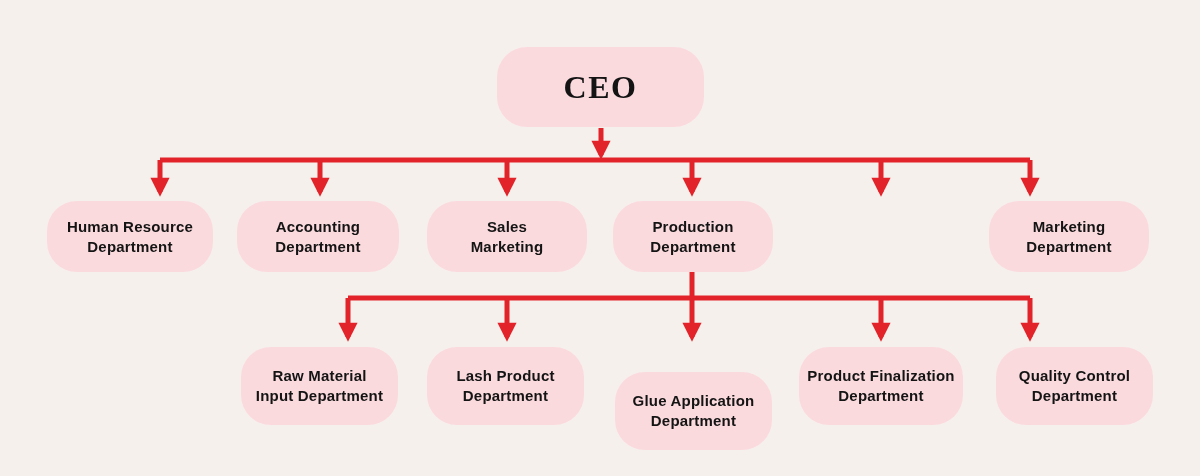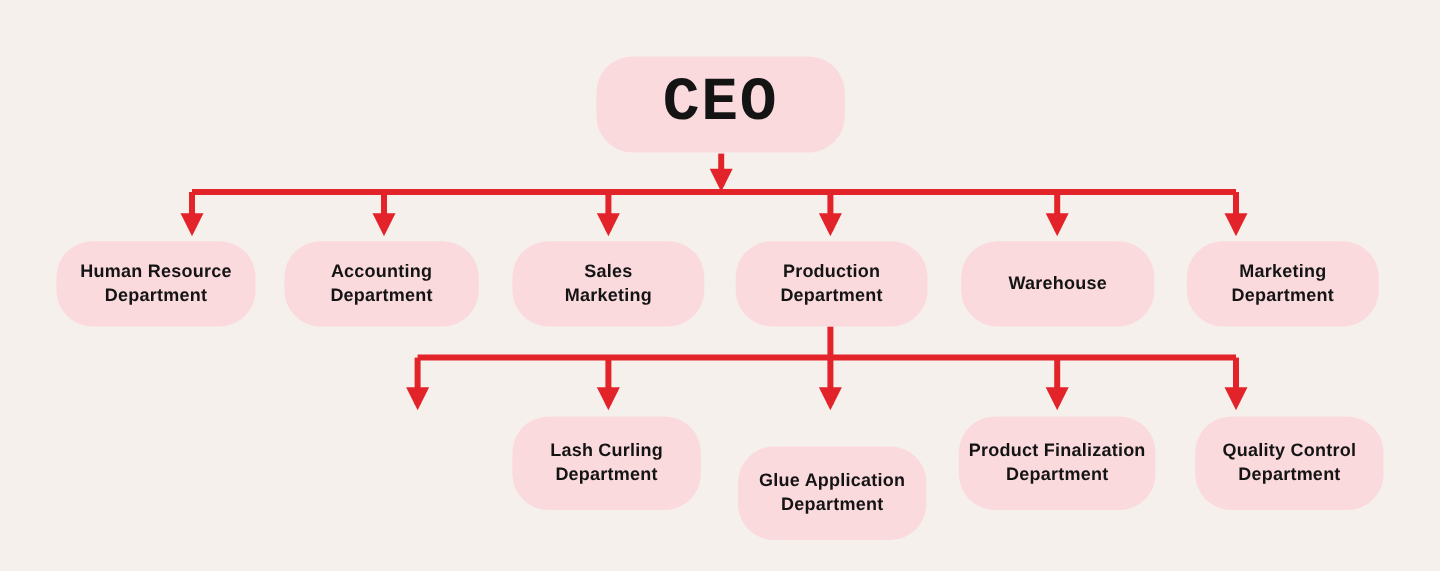--- a/index.html
+++ b/index.html
@@ -37,23 +37,23 @@
   .node-label{
     font-weight:700;
     font-size:15px;
     line-height:1.32;
     color:var(--text);
     white-space:pre-line;
     letter-spacing:.2px;
     padding:0 4px;
   }
   .ceo-label{
-    font-family:Liberation Mono, monospace;
+    font-family:Liberation Serif, serif;
     font-weight:700;
-    font-size:51px;
+    font-size:32px;
     letter-spacing:1.5px;
     white-space:nowrap;
   }
 </style>
 </head>
 <body>
 
 <div class="canvas">
 
   <svg class="connectors" viewBox="0 0 1200 476" xmlns="http://www.w3.org/2000/svg" aria-hidden="true">
@@ -99,30 +99,31 @@
 Department</span>
   </div>
   <div class="node" style="left:427px;top:201px;width:160px;height:71px;">
     <span class="node-label">Sales
 Marketing</span>
   </div>
   <div class="node" style="left:613px;top:201px;width:160px;height:71px;align-items:center;">
     <span class="node-label">Production
 Department</span>
   </div>
-  <div class="node" style="left:801px;top:201px;width:161px;height:71px;">
-    <span class="node-label">Warehouse</span>
-  </div>
   <div class="node" style="left:989px;top:201px;width:160px;height:71px;">
     <span class="node-label">Marketing
 Department</span>
   </div>
 
+  <div class="node" style="left:241px;top:347px;width:157px;height:78px;">
+    <span class="node-label">Raw Material
+Input Department</span>
+  </div>
   <div class="node" style="left:427px;top:347px;width:157px;height:78px;">
-    <span class="node-label">Lash Curling
+    <span class="node-label">Lash Product
 Department</span>
   </div>
   <div class="node" style="left:615px;top:347px;width:157px;height:78px;margin-top:25px;">
     <span class="node-label">Glue Application
 Department</span>
   </div>
   <div class="node" style="left:799px;top:347px;width:164px;height:78px;">
     <span class="node-label">Product Finalization
 Department</span>
   </div>

